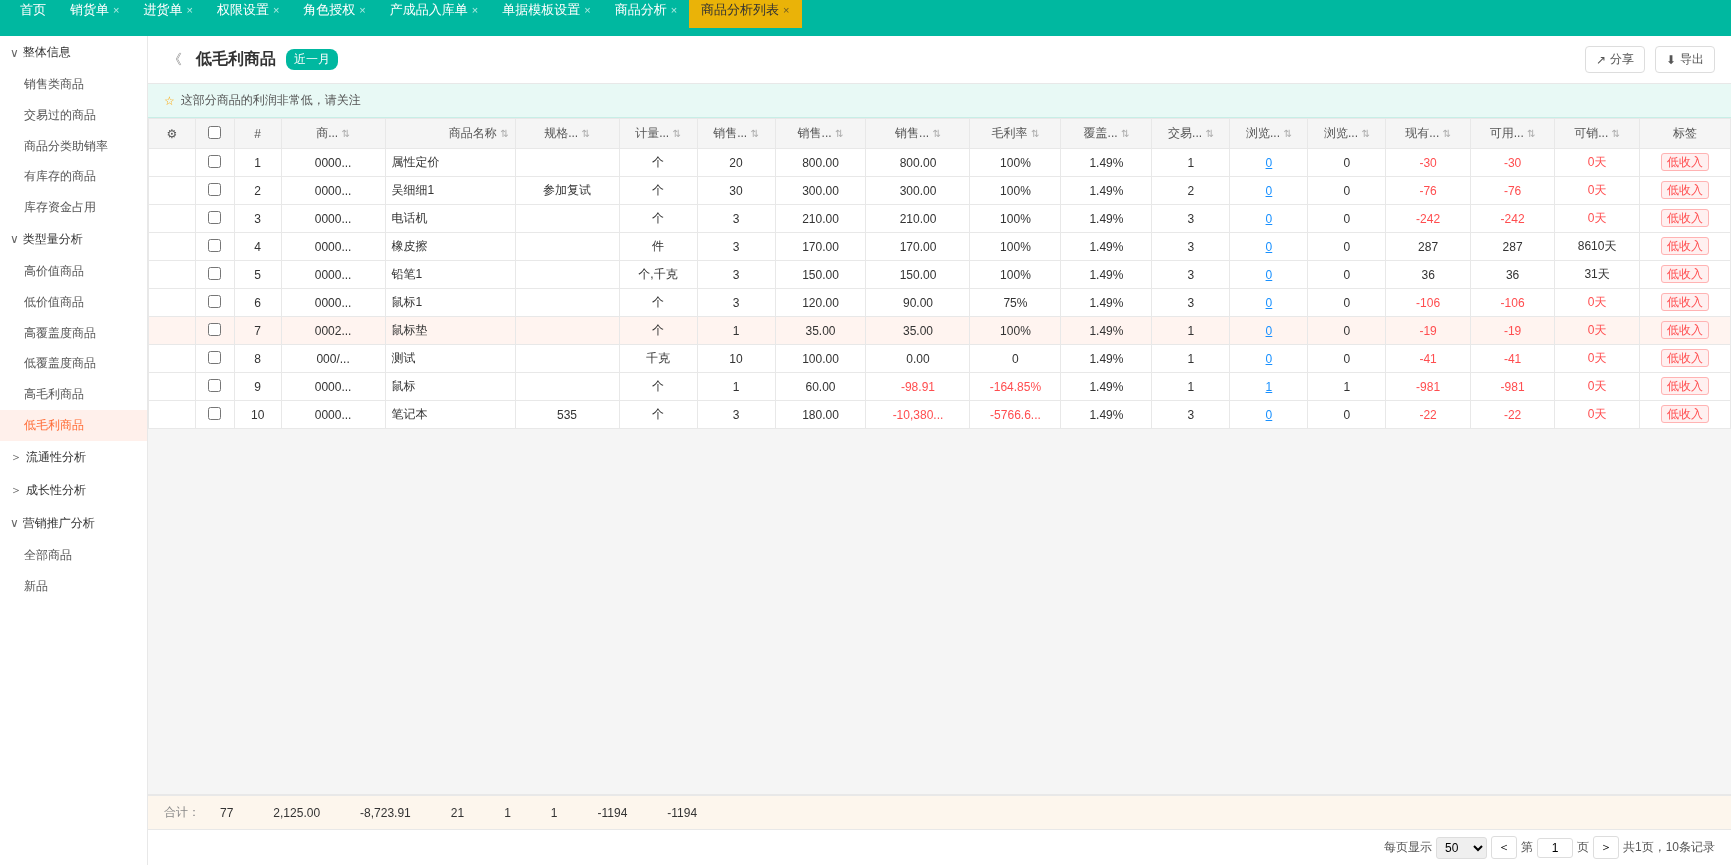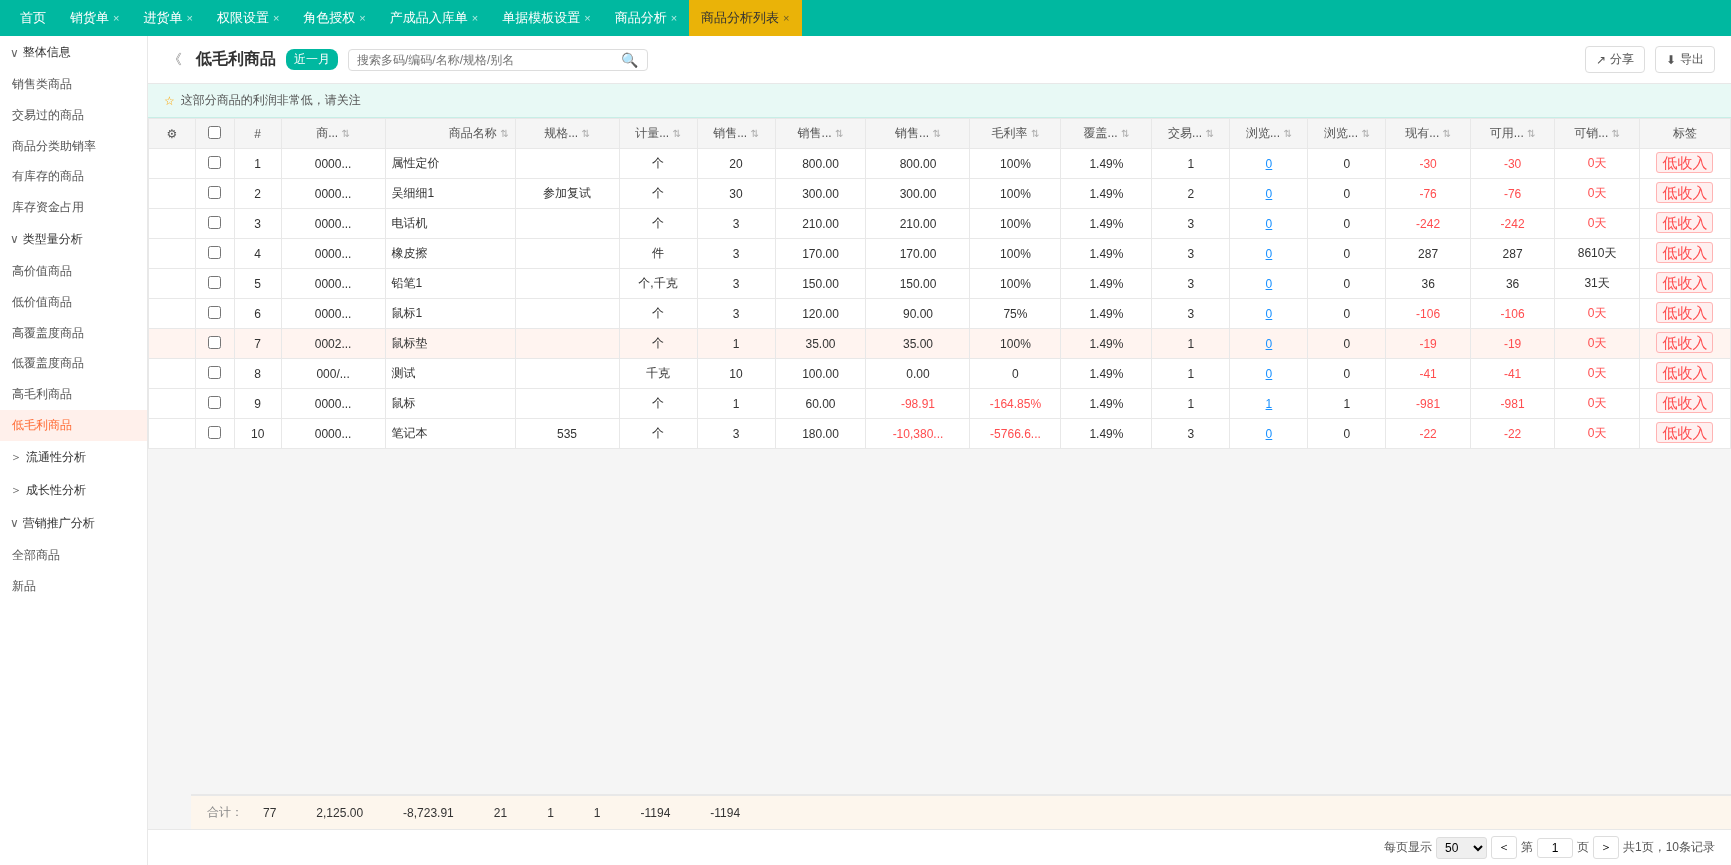--- a/index.html
+++ b/index.html
@@ -4,21 +4,21 @@
   <style>
     * { box-sizing: border-box; margin: 0; padding: 0; }
     body { font-family: 'Microsoft YaHei', Arial, sans-serif; font-size: 12px; background: #f5f5f5; color: #333; }
 
     
     .top-nav {
       background: #00b8a0;
       display: flex;
       align-items: flex-end;
       height: 36px;
-      padding: 0 8px;
+      padding: 8px 8px;
     }
     .top-nav .nav-item {
       color: #fff;
       padding: 0 12px;
       height: 36px;
       line-height: 36px;
       cursor: pointer;
       font-size: 13px;
       white-space: nowrap;
     }
@@ -39,21 +39,21 @@
     .sidebar-group-title {
       display: flex;
       align-items: center;
       padding: 8px 10px;
       color: #333;
       font-size: 12px;
       cursor: pointer;
     }
     .sidebar-group-title .arrow { margin-right: 4px; color: #666; }
     .sidebar-item {
-      padding: 7px 10px 7px 12px;
+      padding: 7px 10px 7px 24px;
       color: #555;
       cursor: pointer;
       font-size: 12px;
       line-height: 1.4;
     }
     .sidebar-item.active { background: #fff0eb; color: #ff6b35; }
 
     
     .content { flex: 1; display: flex; flex-direction: column; overflow: hidden; }
 
@@ -148,37 +148,36 @@
       white-space: nowrap;
     }
     tbody tr.row-highlighted { background: #fff4f0; }
     tbody tr.row-highlighted td { background: #fff4f0; }
     .tag-badge {
       background: #fff0f0;
       color: #ff4d4f;
       border: 1px solid #ffb3b3;
       padding: 1px 5px;
       border-radius: 3px;
-      font-size: 15px;
+      font-size: 12px;
       margin-top: 12px;
     }
     .text-red { color: #ff4d4f; }
     .text-link { color: #1890ff; cursor: pointer; text-decoration: underline; }
     td.text-left { text-align: left; }
 
     
     .table-footer {
       background: #fdf6ed;
       border-top: 2px solid #e8e8e8;
       padding: 8px 16px;
       display: flex;
       align-items: center;
       gap: 20px;
       font-size: 12px;
-      margin-left: 43px;
     }
     .table-footer .label { color: #888; }
     .total-values { display: flex; gap: 40px; }
 
     
     .pagination-bar {
       background: #fff;
       border-top: 1px solid #e8e8e8;
       padding: 6px 16px;
       display: flex;
@@ -296,24 +295,20 @@
     <div class="sidebar-item">全部商品</div>
     <div class="sidebar-item">新品</div>
   </div>
 
   <div class="content">
 
     <div class="content-header">
       <button class="collapse-btn">《</button>
       <span class="page-title">低毛利商品</span>
       <span class="date-badge">近一月</span>
-      <div class="search-box">
-        <input type="text" placeholder="搜索多码/编码/名称/规格/别名" style="">
-        <span class="search-icon">🔍</span>
-      </div>
       <div class="header-actions">
         <button class="action-btn">
           <span>↗</span>
           <span>分享</span>
         </button>
         <button class="action-btn">
           <span>⬇</span>
           <span>导出</span>
         </button>
       </div>

